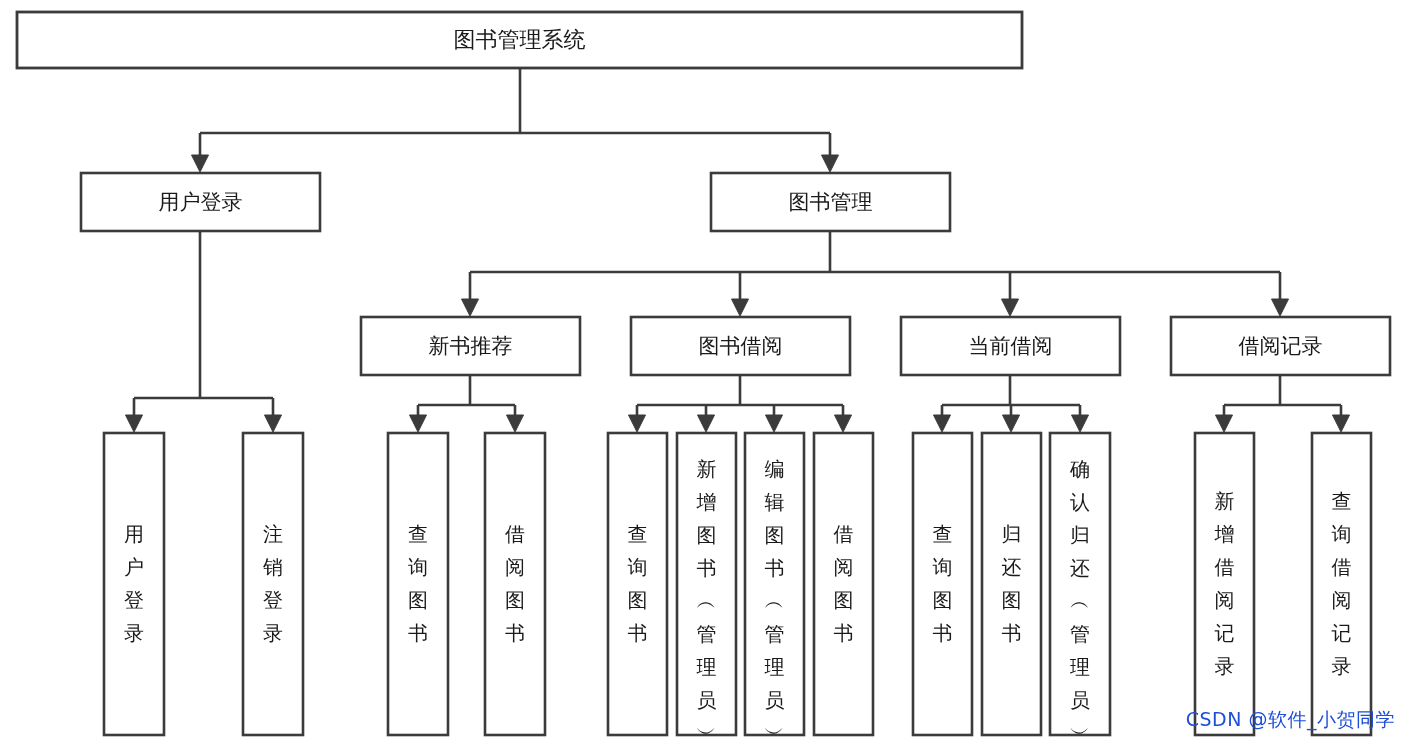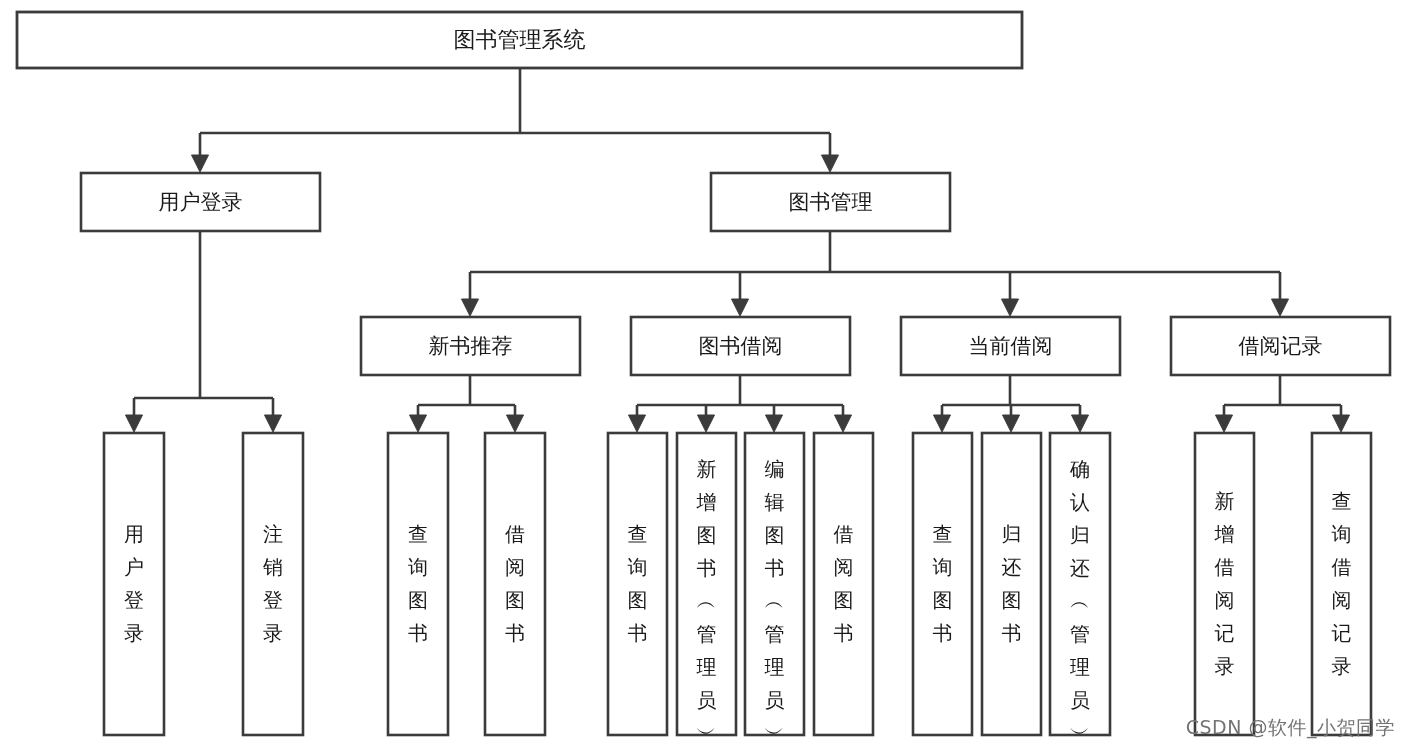--- a/index.html
+++ b/index.html
@@ -63,24 +63,24 @@
     stroke-linecap: butt;
   }
   .arrow-head {
     fill: #3b3b3b;
     stroke: #3b3b3b;
     stroke-width: 1;
   }
   .watermark {
     position: absolute;
     right: 10px;
-    bottom: 6px;
+    bottom: 14px;
     font-family: "DejaVu Sans", "Liberation Sans", sans-serif;
     font-size: 19px;
-    color: #737373;
+    color: #1d4ed8;
     letter-spacing: 0.5px;
     white-space: nowrap;
     user-select: none;
   }
 </style>
 </head>
 <body>
 
 <div id="diagram-root">
   <svg class="diagram-canvas" viewBox="0 0 1405 747" xmlns="http://www.w3.org/2000/svg">

